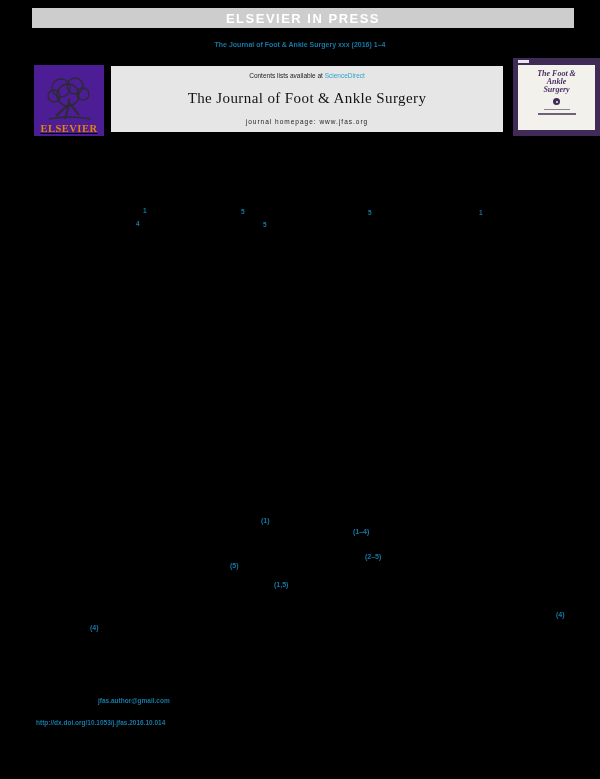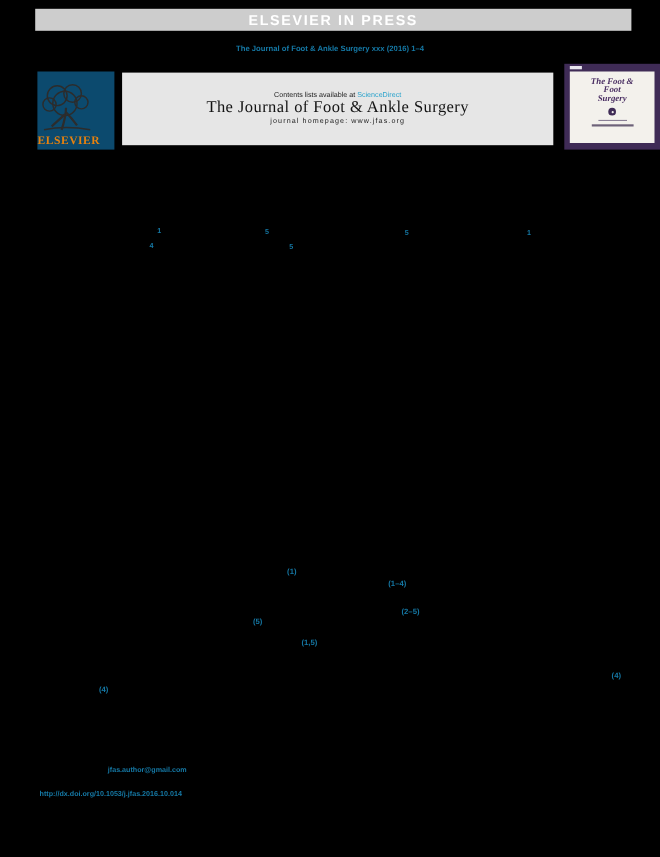--- a/index.html
+++ b/index.html
@@ -15,31 +15,31 @@
   .banner-text{
     color:#fff;font-weight:bold;font-size:13px;letter-spacing:1.5px;
   }
   
   .citation-line{
     position:absolute;left:0;top:41px;width:600px;text-align:center;
     color:#1579a6;font-size:7px;font-weight:bold;
   }
   
   .elsevier-box{
-    position:absolute;left:34px;top:65px;width:70px;height:71px;background:#0c4a6e;
-    display:flex;flex-direction:column;align-items:flex-start;justify-content:flex-end;
+    position:absolute;left:34px;top:65px;width:70px;height:71px;background:#4c1d95;
+    display:flex;flex-direction:column;align-items:center;justify-content:flex-end;text-decoration:underline;
   }
   .elsevier-tree{margin-bottom:-2px;}
   .elsevier-word{
     color:#e8820e;font-family:"Liberation Serif",serif;font-weight:bold;
     font-size:10.5px;letter-spacing:0.5px;line-height:12px;padding-bottom:1px;
   }
   .header-box{
     position:absolute;left:111px;top:66px;width:392px;height:66px;background:#e6e6e6;
-    display:flex;flex-direction:column;align-items:center;justify-content:center;
+    display:flex;flex-direction:column;align-items:center;justify-content:space-between;
     padding:6px 0 7px 0;box-sizing:border-box;
   }
   .contents-line{font-size:6.5px;color:#222;}
   .sciencedirect-link{color:#2ba3cc;}
   .journal-title{
     font-family:"Liberation Serif",serif;font-size:15px;color:#141414;
     letter-spacing:0.4px;
   }
   .homepage-line{font-size:6.5px;color:#222;letter-spacing:1px;}
   
@@ -121,21 +121,21 @@
   <div class="homepage-line">
     <span>journal homepage: </span><span>www.jfas.org</span>
   </div>
 </div>
 
 <div class="cover">
   <div class="cover-tab"></div>
   <div class="cover-inner">
     <div class="cover-title">
       <div>The Foot &amp;</div>
-      <div>Foot</div>
+      <div>Ankle</div>
       <div>Surgery</div>
     </div>
     <div class="cover-emblem"></div>
     <div class="cover-rule1"></div>
     <div class="cover-rule2"></div>
   </div>
 </div>
 
 <span class="sup s1">1</span>
 <span class="sup s2">4</span>

